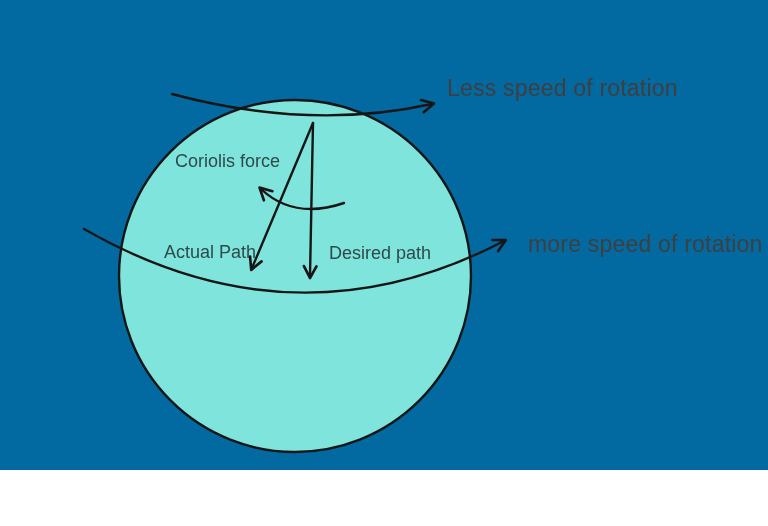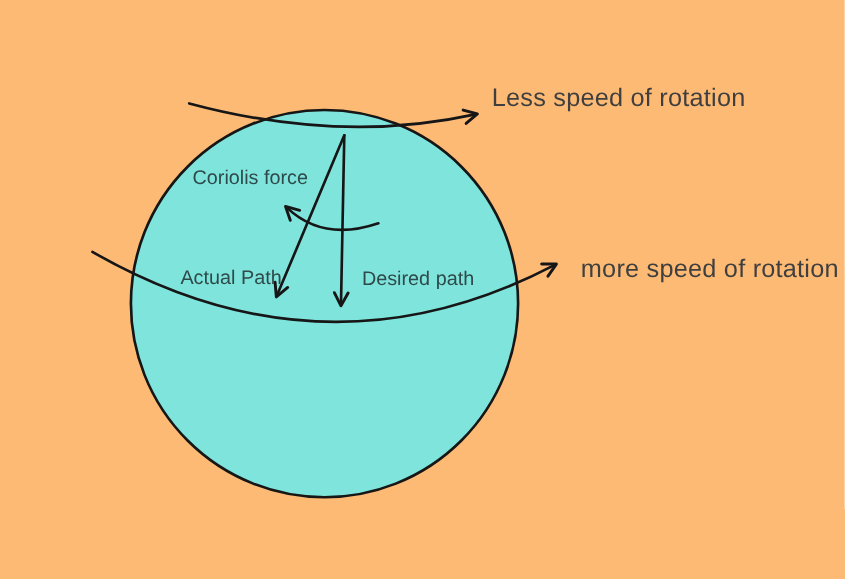--- a/index.html
+++ b/index.html
@@ -7,22 +7,22 @@
     padding: 0;
     background: #ffffff;
     width: 768px;
     height: 526px;
     overflow: hidden;
     font-family: "Liberation Sans", sans-serif;
   }
   .diagram-wrap {
     position: relative;
     width: 768px;
-    height: 526px;
-    background: #fdba74;
+    height: 470px;
+    background: #0369a1;
   }
   svg { display: block; }
   .stroke-line {
     fill: none;
     stroke: #161616;
     stroke-width: 2.4;
     stroke-linecap: round;
   }
   .globe-outline {
     stroke: #161616;

